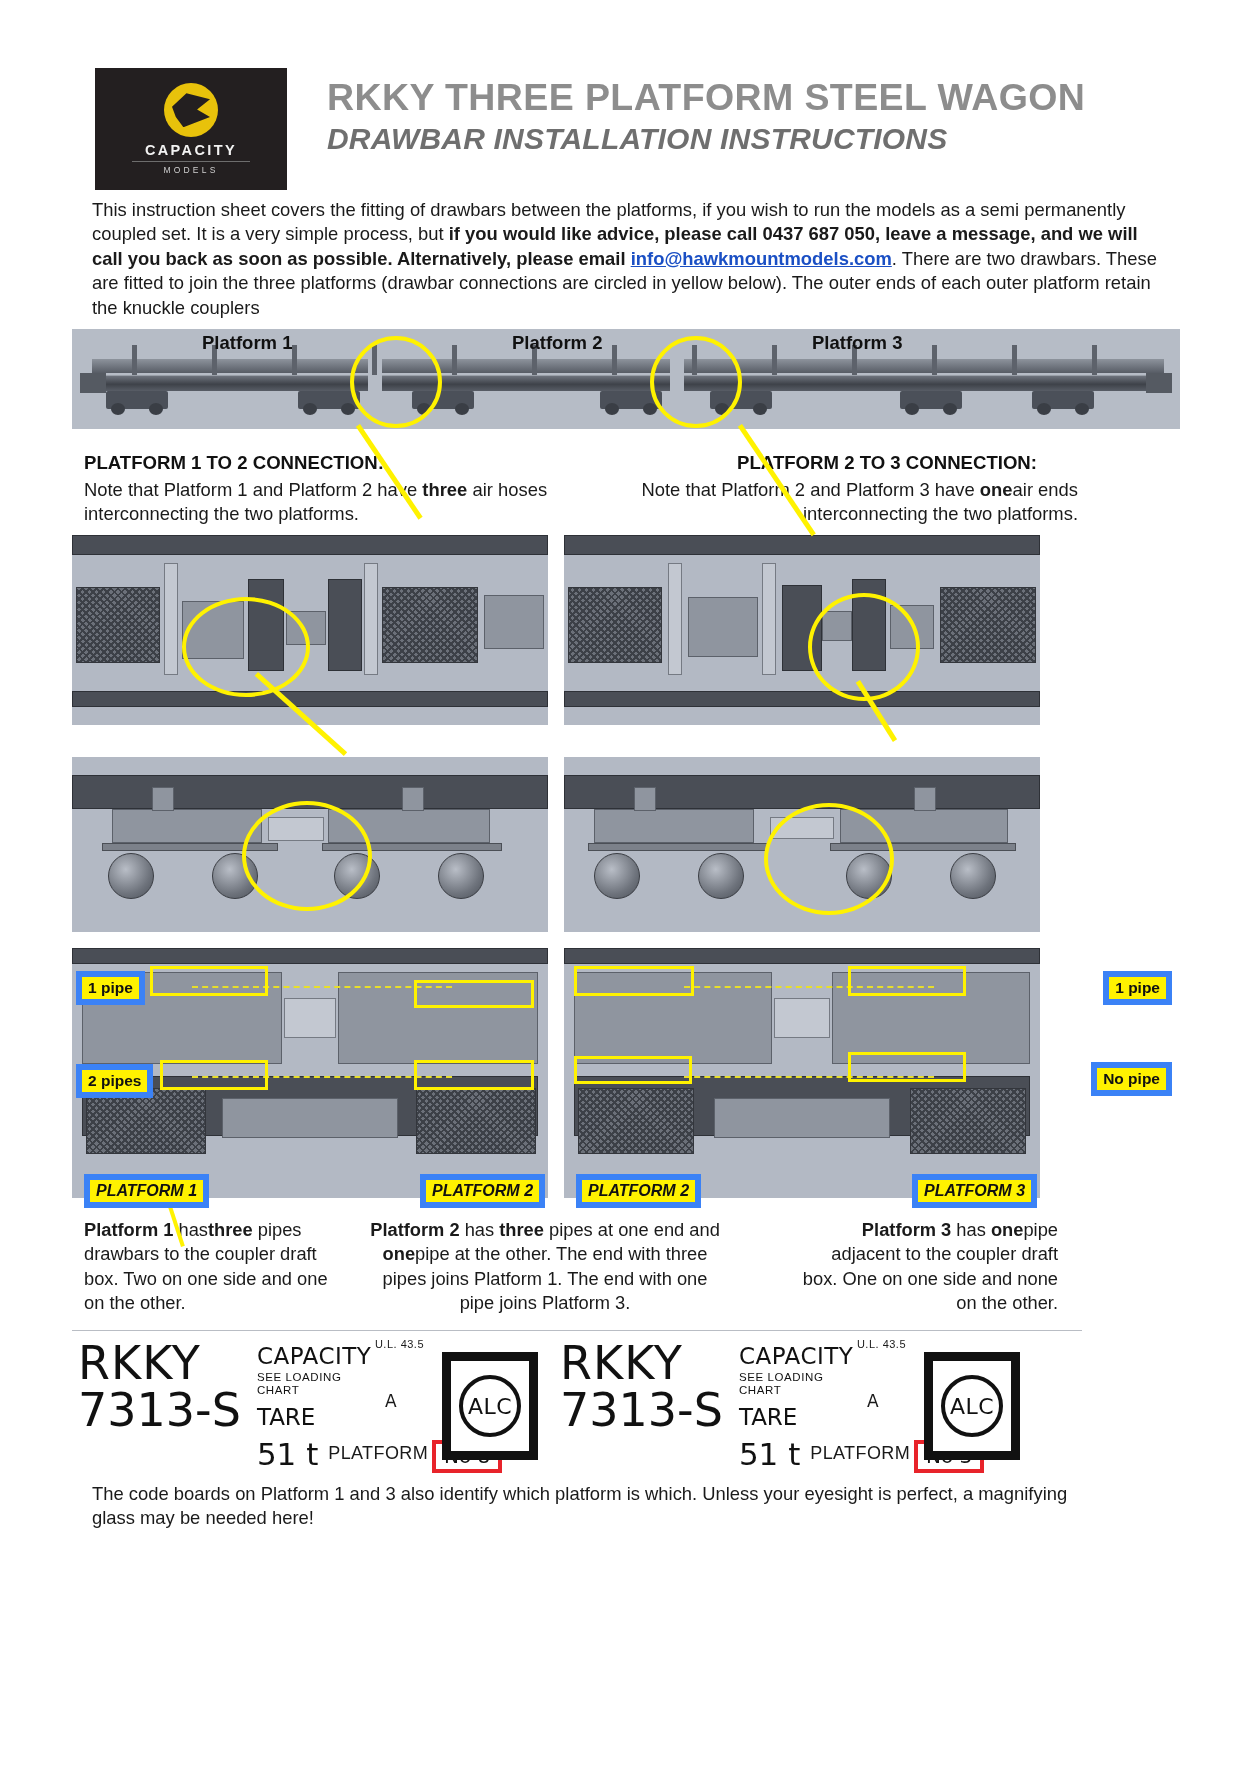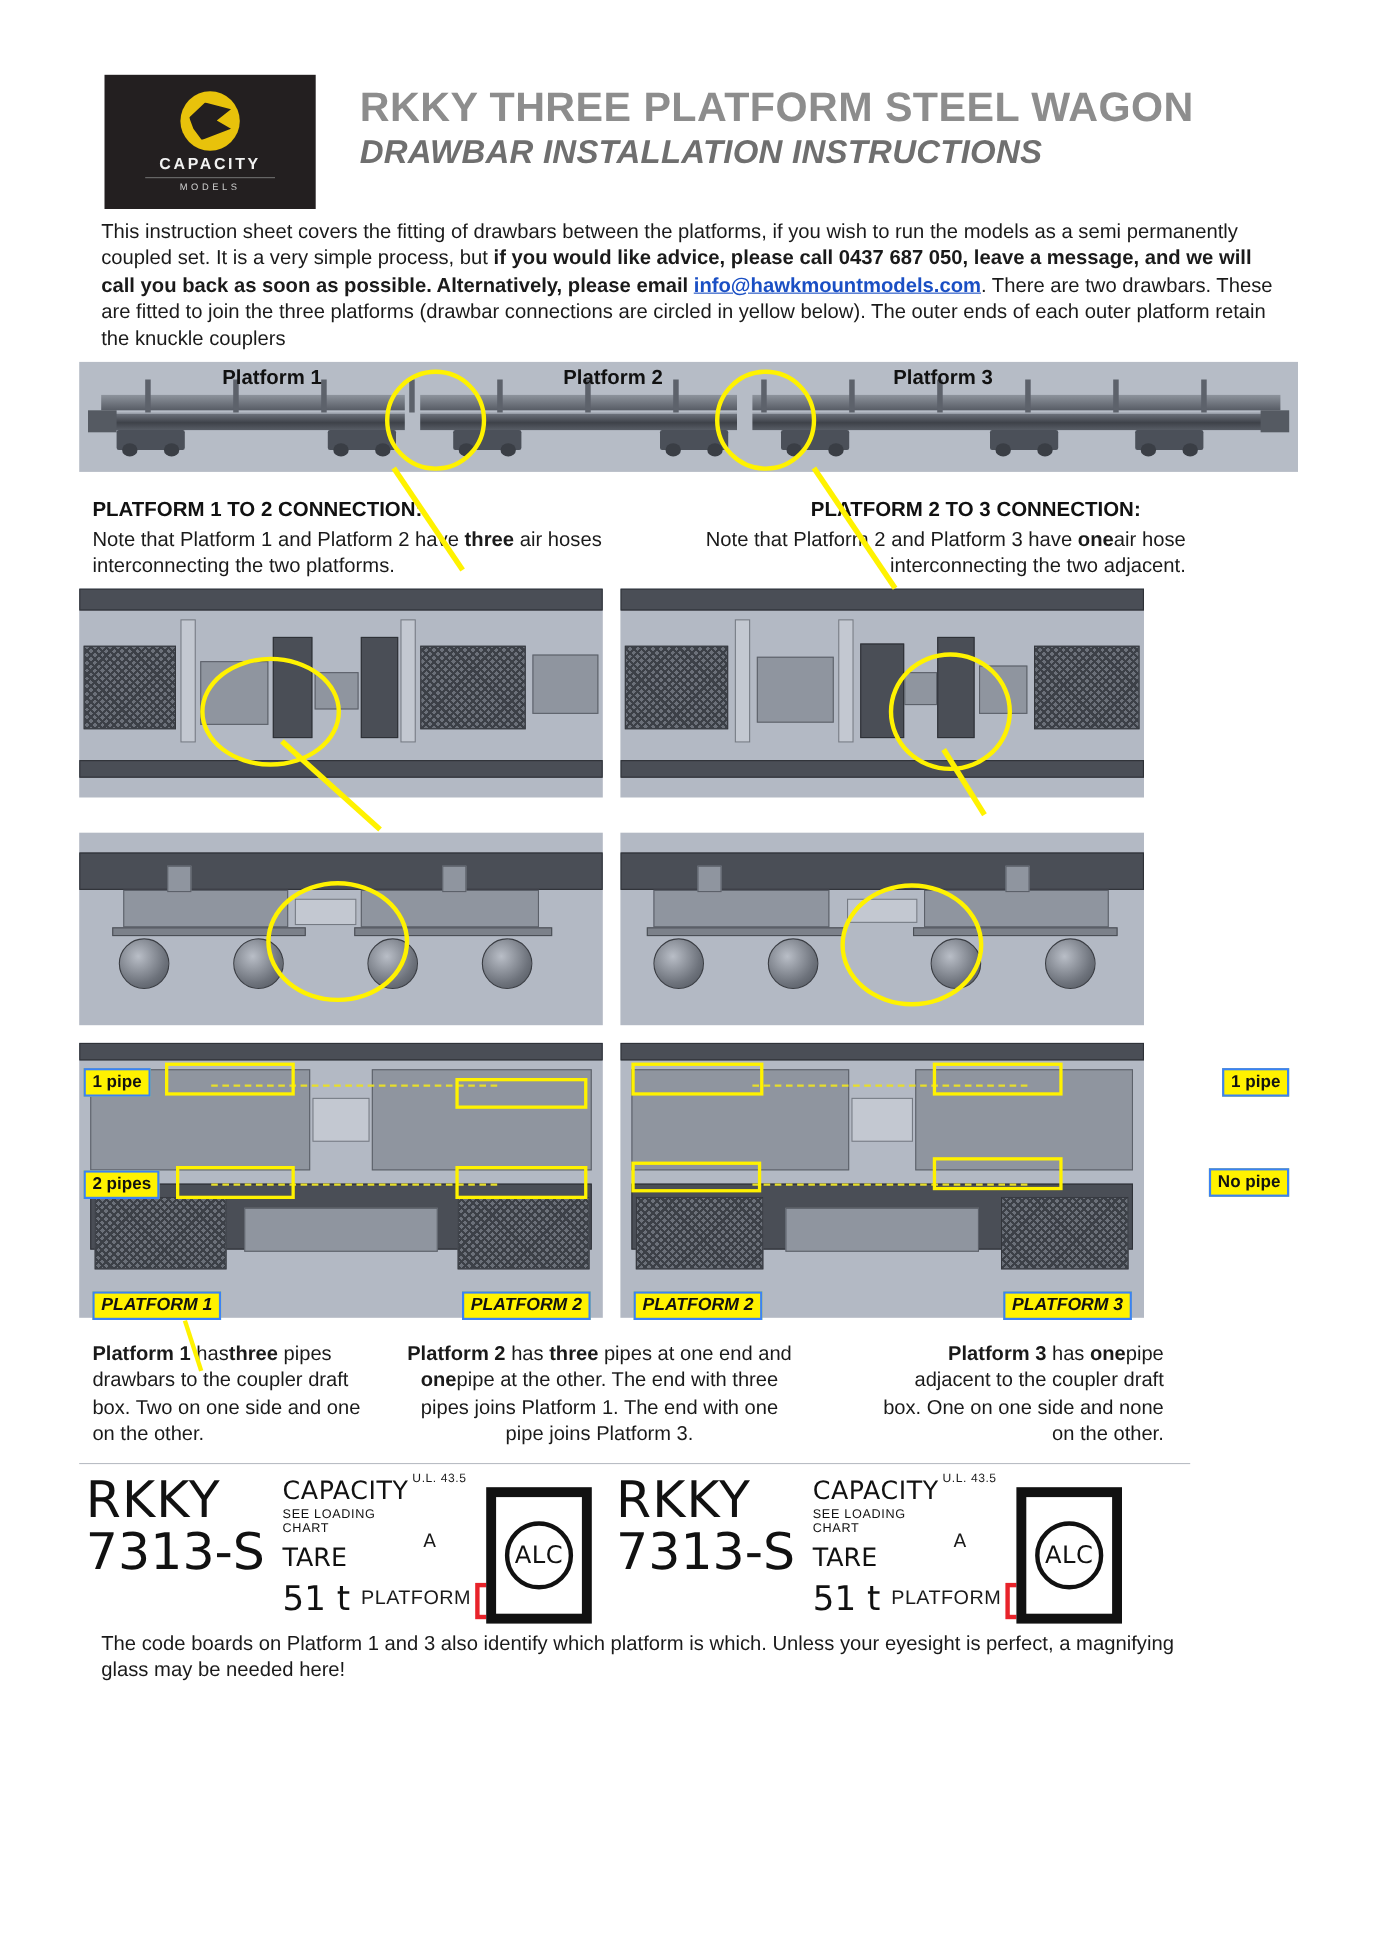--- a/index.html
+++ b/index.html
@@ -263,21 +263,21 @@
     position: absolute;
     border: 4px solid #fff200;
     border-radius: 50%;
     z-index: 8;
   }
 
   
   .ybox {
     position: absolute;
     background: #fff200;
-    border: 2px solid #3b82f6;
+    border: 6px solid #3b82f6;
     font-size: 15.5px;
     font-weight: 700;
     color: #111;
     padding: 2px 6px;
     z-index: 9;
     white-space: nowrap;
   }
   .ybox.empty { background: transparent; border: 3px solid #fff200; }
   .ybox.plat {
     font-style: italic;
@@ -390,21 +390,21 @@
     padding: 1px 8px 2px 8px;
     font-size: 20px;
     font-family: "DejaVu Sans", sans-serif;
     color: #111;
     background: #fff;
     vertical-align: 2px;
   }
   .alc {
     position: absolute;
     right: 0; top: 12px;
-    width: 96px; height: 124px;
+    width: 96px; height: 108px;
     border: 9px solid #111;
     background: #fff;
     display: flex; align-items: center; justify-content: center;
   }
   .alc-inner {
     width: 62px; height: 62px;
     border: 4px solid #111;
     border-radius: 50%;
     display: flex; align-items: center; justify-content: center;
     font-family: "DejaVu Sans", sans-serif;
@@ -486,21 +486,21 @@
   <div class="leader" style="left:360px; top:424px; width:112px; height:5px; transform: rotate(56deg);"></div>
   <div class="leader" style="left:742px; top:424px; width:132px; height:5px; transform: rotate(56deg);"></div>
 
   <div class="conn-head conn-head-left">PLATFORM 1 TO 2 CONNECTION:</div>
   <div class="conn-note conn-note-left">
     <span>Note that Platform 1 and Platform 2 have </span><b>three</b><span> air hoses interconnecting the two platforms.</span>
   </div>
 
   <div class="conn-head conn-head-right">PLATFORM 2 TO 3 CONNECTION:</div>
   <div class="conn-note conn-note-right">
-    <span>Note that Platform 2 and Platform 3 have </span><b>one</b><span>air hose interconnecting the two adjacent.</span>
+    <span>Note that Platform 2 and Platform 3 have </span><b>one</b><span>air ends interconnecting the two platforms.</span>
   </div>
 
   <div class="panel p-row1-l">
     <div class="mesh" style="left:4px; top:52px; width:84px; height:76px;"></div>
     <div class="mech lt" style="left:92px; top:28px; width:14px; height:112px;"></div>
     <div class="mech" style="left:110px; top:66px; width:62px; height:58px;"></div>
     <div class="mech dk" style="left:176px; top:44px; width:36px; height:92px;"></div>
     <div class="mech" style="left:214px; top:76px; width:40px; height:34px;"></div>
     <div class="mech dk" style="left:256px; top:44px; width:34px; height:92px;"></div>
     <div class="mech lt" style="left:292px; top:28px; width:14px; height:112px;"></div>

